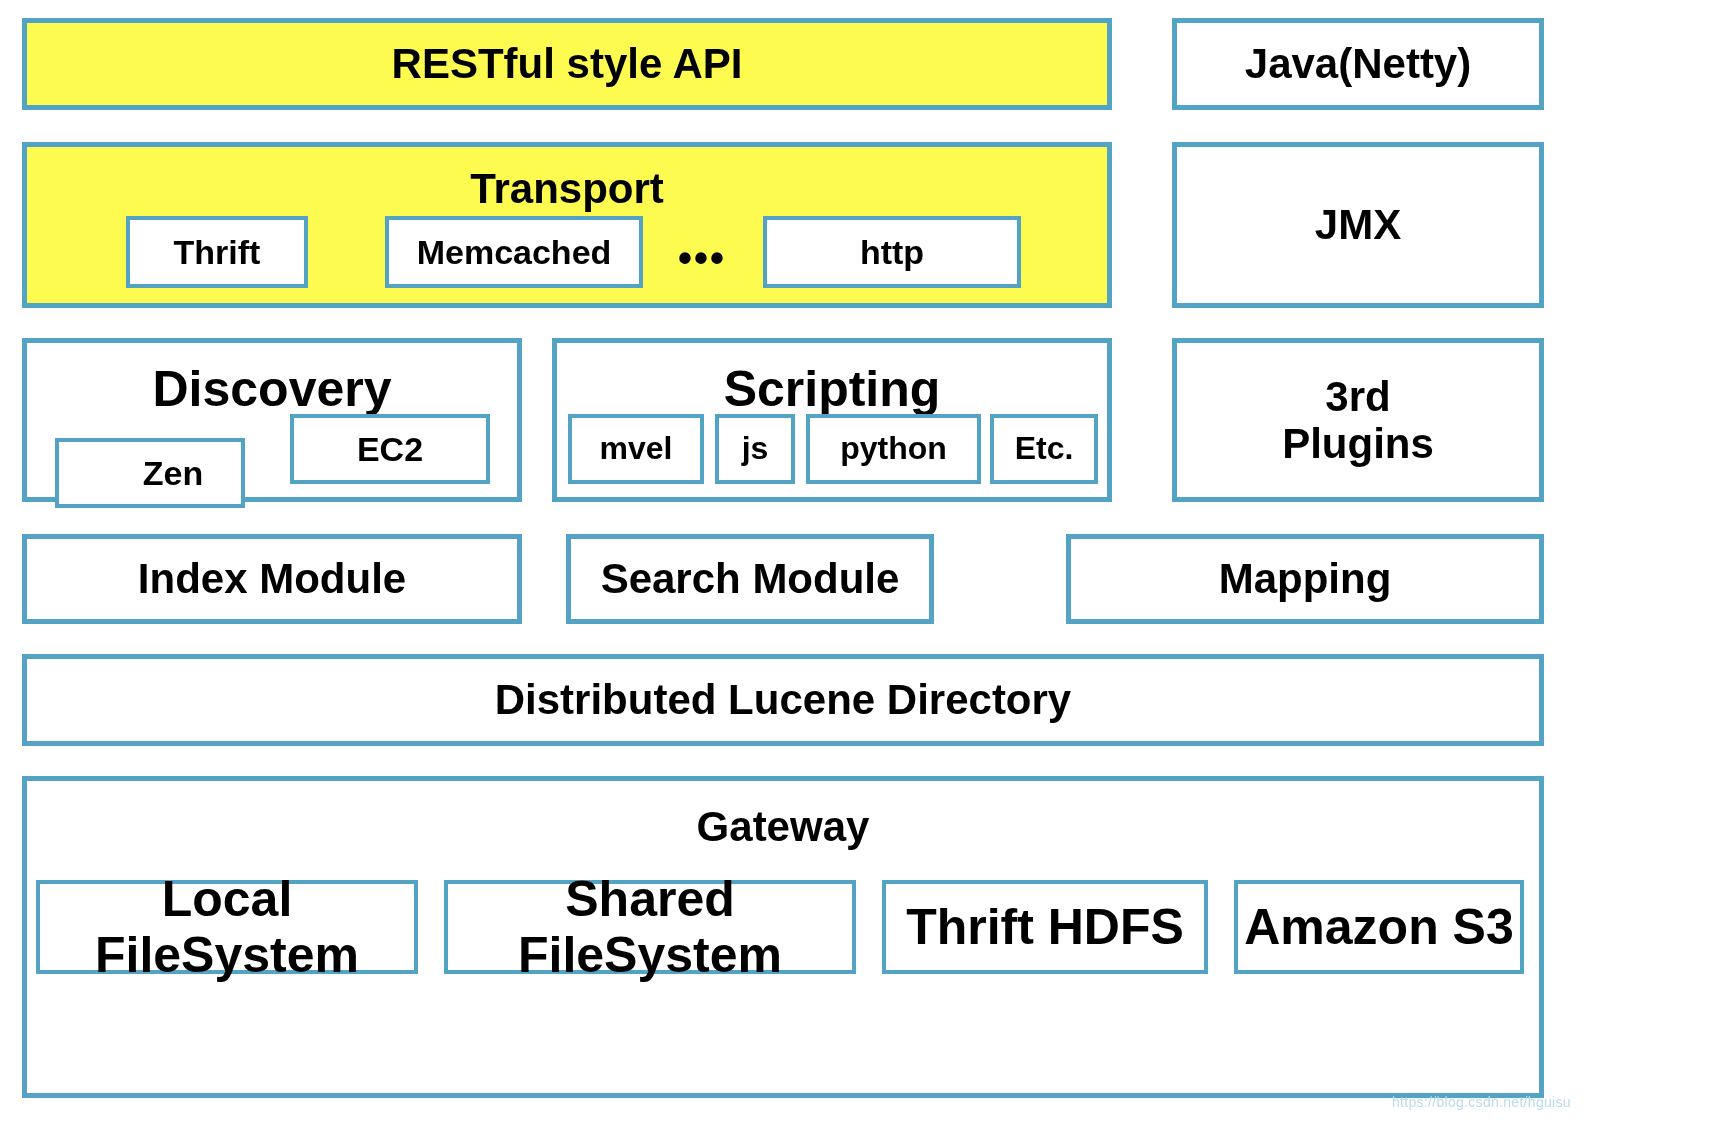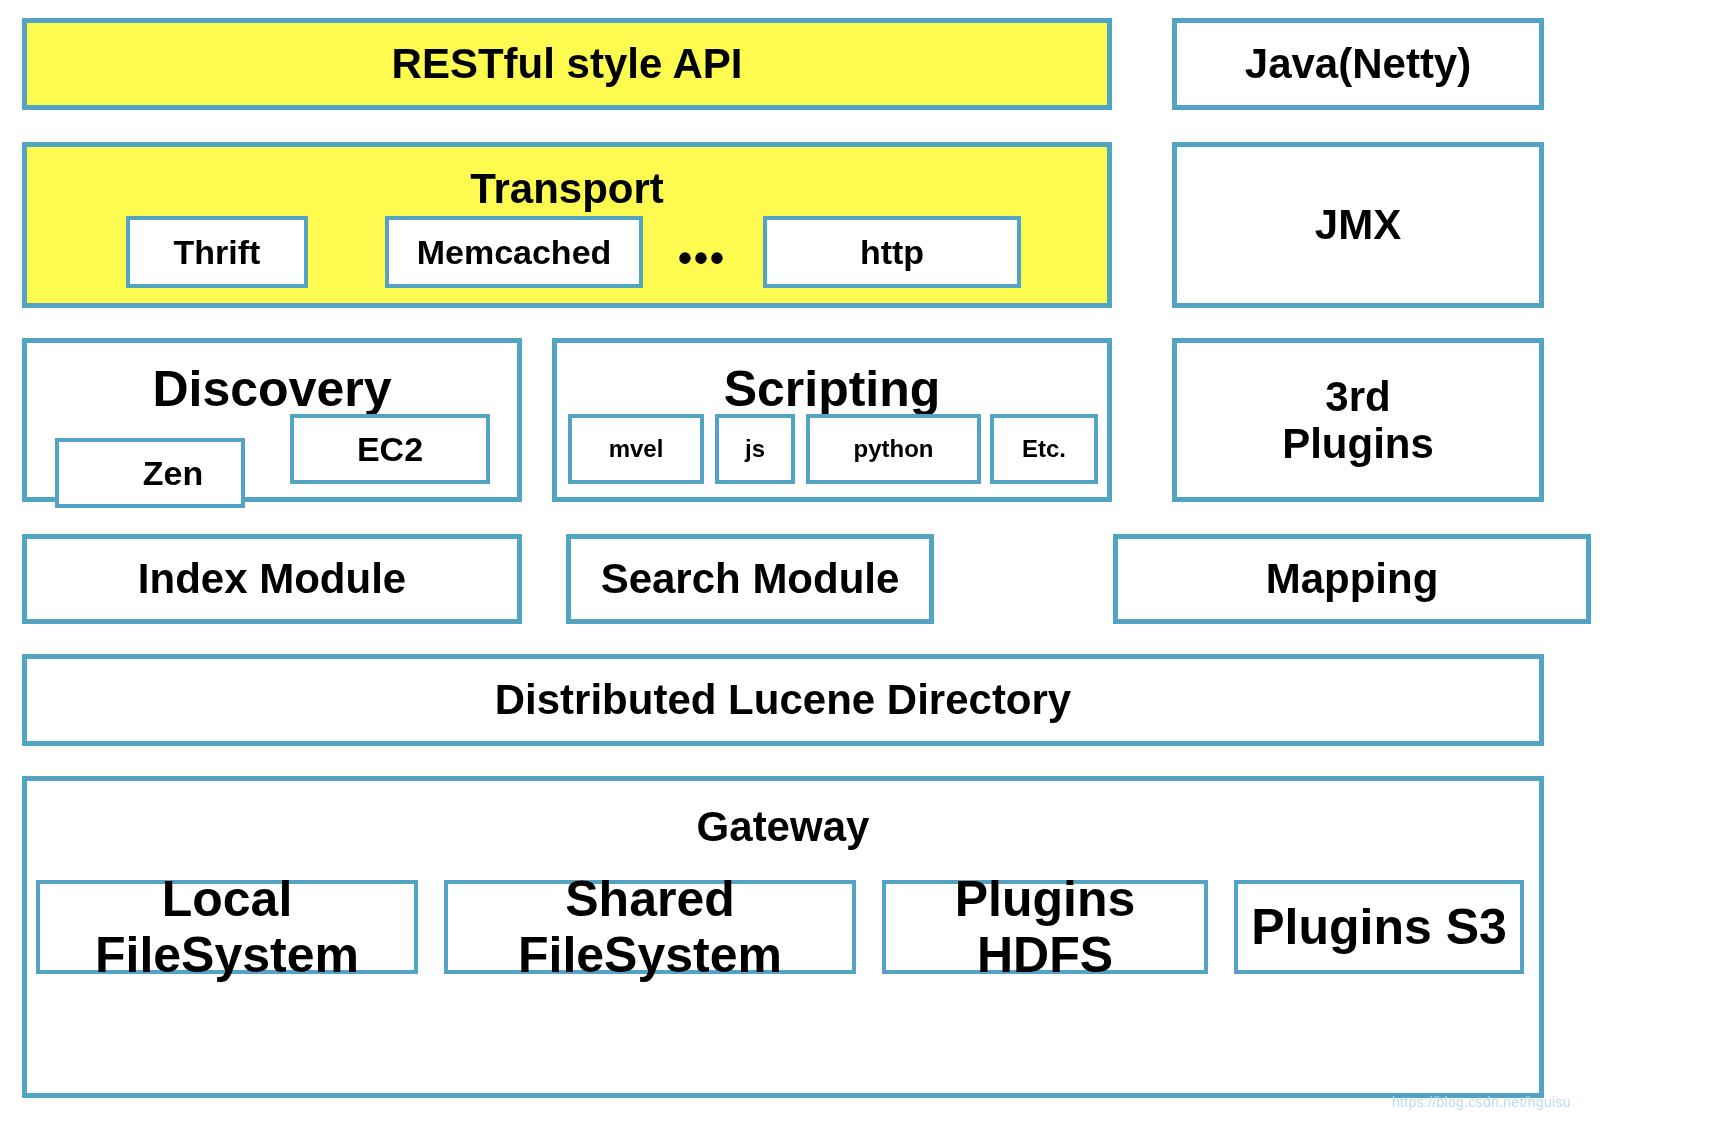--- a/index.html
+++ b/index.html
@@ -44,21 +44,21 @@
     left: 0;
     right: 0;
     text-align: center;
     font-weight: bold;
     color: #000;
   }
 
   .f-xl  { font-size: 42px; }
   .f-lg  { font-size: 50px; }
   .f-md  { font-size: 34px; }
-  .f-sm  { font-size: 24px; }
+  .f-sm  { font-size: 32px; }
 
   .ellipsis {
     position: absolute;
     font-weight: bold;
     color: #000;
     font-size: 40px;
     letter-spacing: 2px;
     line-height: 1;
   }
 
@@ -144,43 +144,43 @@
   </div>
 
   <div class="box f-xl" style="left:22px; top:534px; width:500px; height:90px;">
     <span>Index Module</span>
   </div>
 
   <div class="box f-xl" style="left:566px; top:534px; width:368px; height:90px;">
     <span>Search Module</span>
   </div>
 
-  <div class="box f-xl" style="left:1066px; top:534px; width:478px; height:90px;margin-left:47px;">
+  <div class="box f-xl" style="left:1066px; top:534px; width:478px; height:90px;">
     <span>Mapping</span>
   </div>
 
   <div class="box f-xl" style="left:22px; top:654px; width:1522px; height:92px;">
     <span>Distributed Lucene Directory</span>
   </div>
 
   <div class="box group" style="left:22px; top:776px; width:1522px; height:322px;">
     <div class="group-title f-xl" style="top:22px;">Gateway</div>
   </div>
 
   <div class="box thin f-lg" style="left:36px; top:880px; width:382px; height:94px;">
     <span>Local FileSystem</span>
   </div>
 
   <div class="box thin f-lg" style="left:444px; top:880px; width:412px; height:94px;">
     <span>Shared FileSystem</span>
   </div>
 
   <div class="box thin f-lg" style="left:882px; top:880px; width:326px; height:94px;">
-    <span>Plugins HDFS</span>
+    <span>Thrift HDFS</span>
   </div>
 
   <div class="box thin f-lg" style="left:1234px; top:880px; width:290px; height:94px;">
-    <span>Plugins S3</span>
+    <span>Amazon S3</span>
   </div>
 
   <div class="watermark" style="left:1392px; top:1094px;">https://blog.csdn.net/hguisu</div>
 
 </div>
 
 </body></html>

